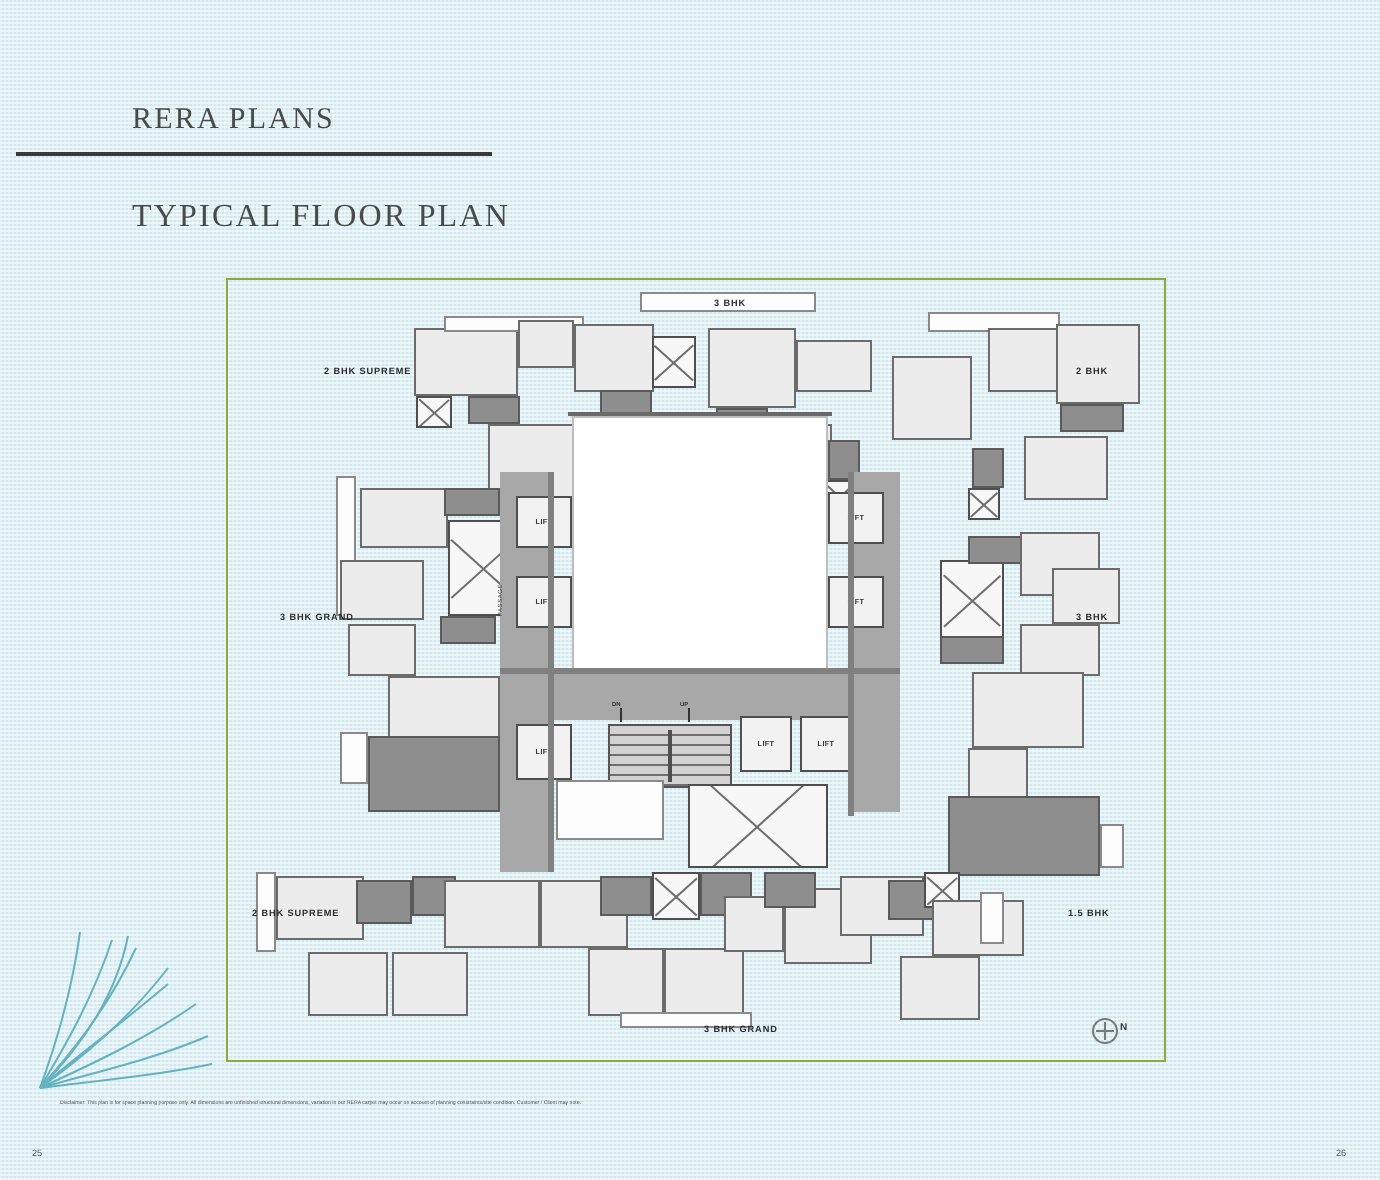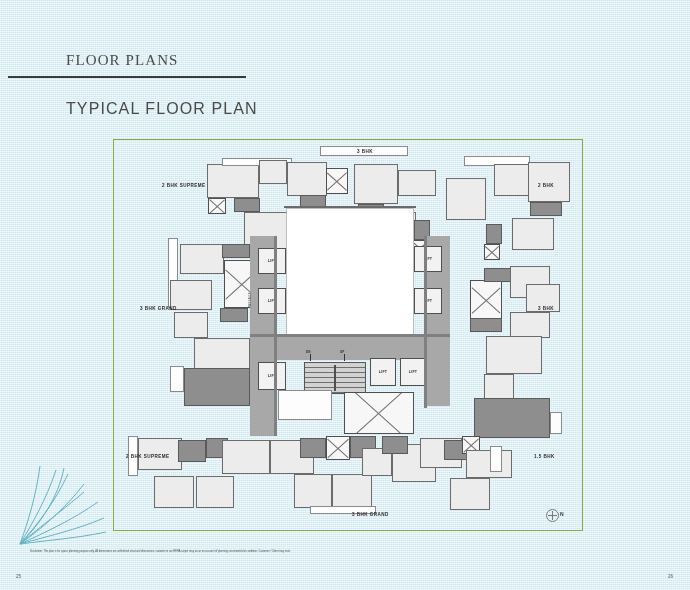--- a/index.html
+++ b/index.html
@@ -28,21 +28,21 @@
     font-family:"Liberation Serif", serif;
     font-size:15px;letter-spacing:1.1px;color:#4a4a4a;
     font-weight:400;
   }
   .hdr-rule{
     position:absolute;left:8px;top:76px;width:238px;height:2px;
     background:#3a3a3a;
   }
   .hdr-title{
     position:absolute;left:66px;top:100px;
-    font-family:Liberation Sans, sans-serif;
+    font-family:Liberation Serif, serif;
     font-size:16px;letter-spacing:1.1px;color:#4a4a4a;
   }
 
   
   .plan-frame{
     position:absolute;left:113px;top:139px;width:470px;height:392px;
     border:1.3px solid #8faa3c;
     box-sizing:border-box;
   }
 
@@ -133,21 +133,21 @@
   }
   .pageno.left{left:16px;}
   .pageno.right{left:668px;}
 </style>
 </head>
 <body>
 
 <div class="paper-texture"></div>
 
 <div class="hdr-section">
-  <div class="txt">FLOOR PLANS</div>
+  <div class="txt">RERA PLANS</div>
 </div>
 <div class="hdr-rule"></div>
 <div class="hdr-title">TYPICAL FLOOR PLAN</div>
 
 <div class="plan-frame">
   <div class="plan-stage" id="plan-stage">
 
     <div class="blk room" style="left:93px;top:24px;width:52px;height:34px;"></div>
     <div class="blk room-wht" style="left:108px;top:18px;width:70px;height:8px;"></div>
     <div class="blk room" style="left:145px;top:20px;width:28px;height:24px;"></div>

